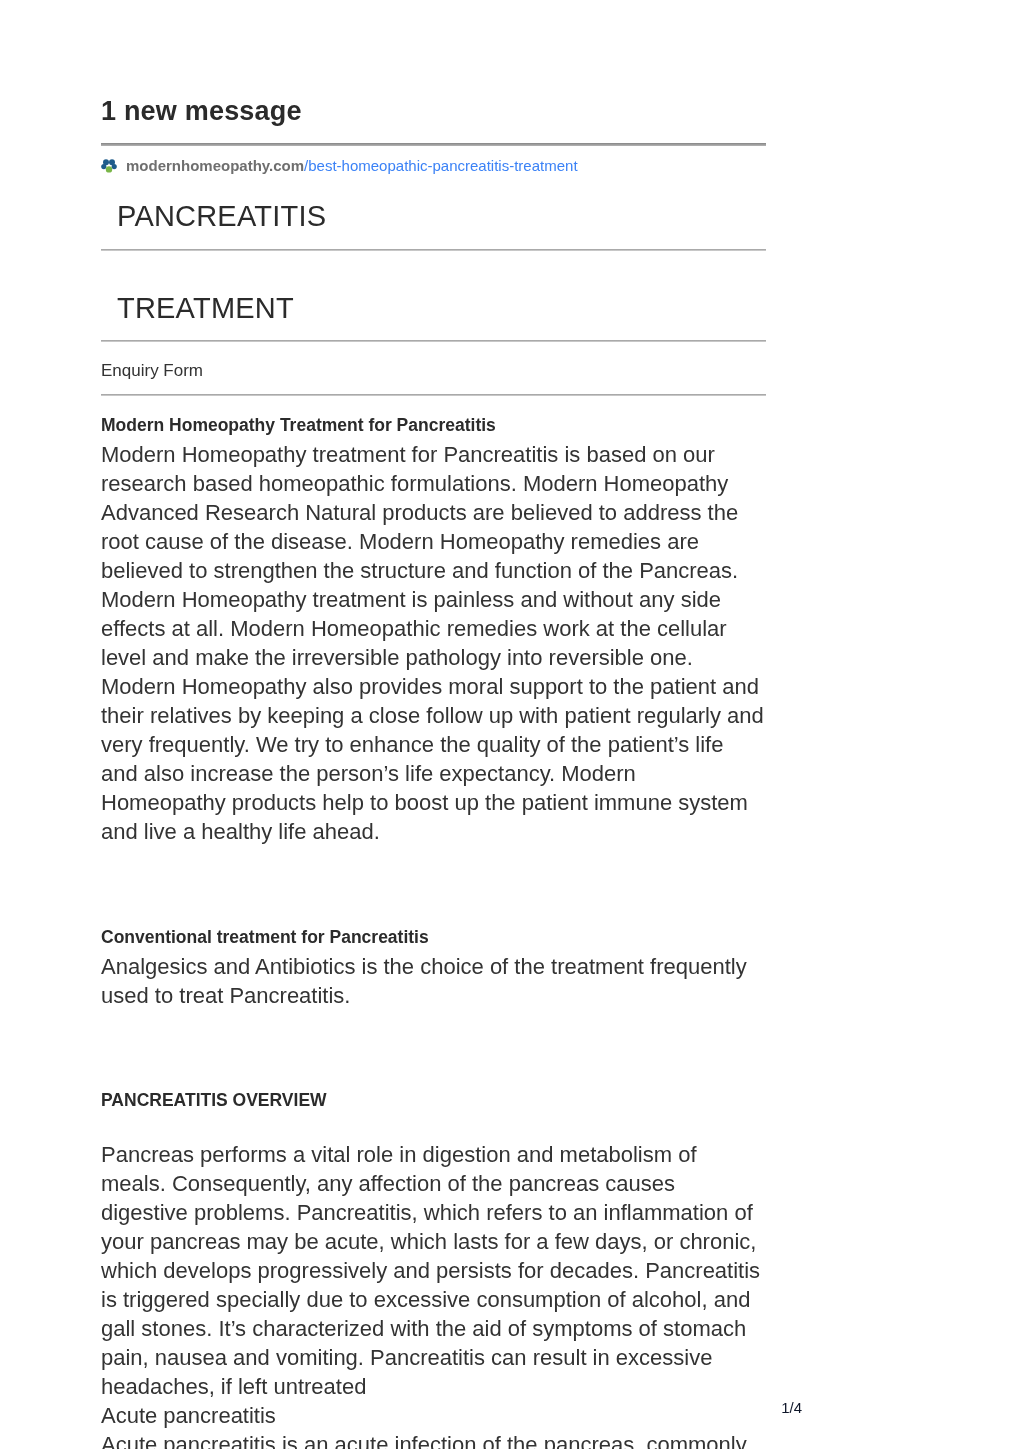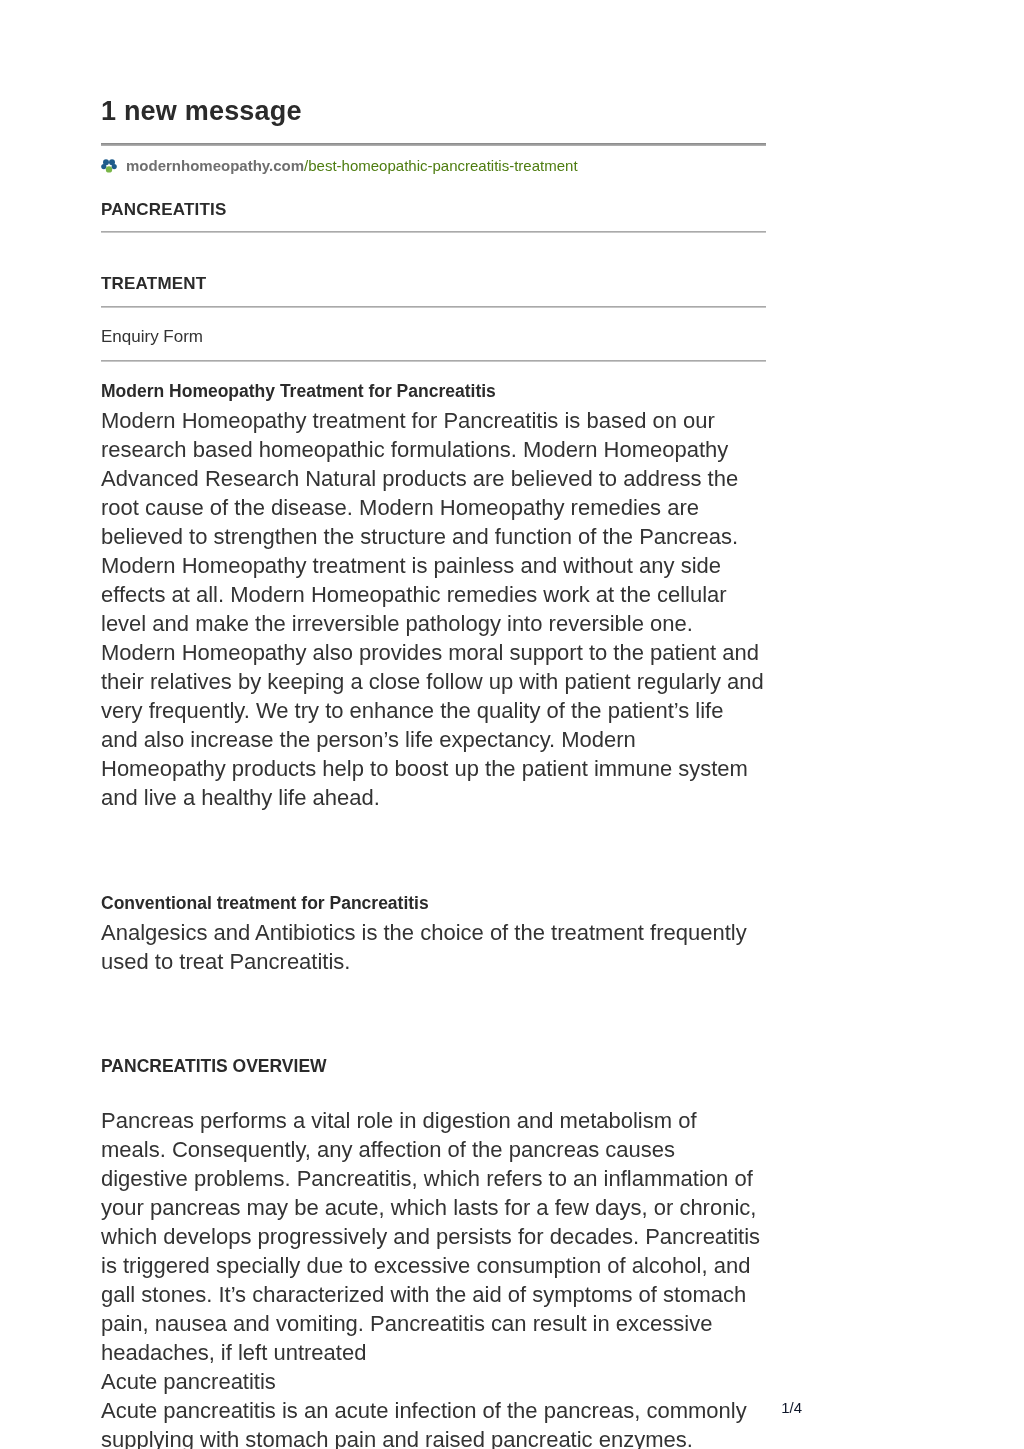--- a/index.html
+++ b/index.html
@@ -56,34 +56,34 @@
     height: 16px;
     margin-right: 9px;
     flex: 0 0 auto;
     display: inline-block;
   }
   .source-domain {
     font-weight: bold;
     color: #6f6f6f;
   }
   .source-path {
-    color: #4d7c0f;
+    color: #3b82f6;
   }
   .date-row {
     margin-top: 15px;
     text-align: right;
     font-size: 15px;
     color: #333333;
   }
   .section-heading {
-    font-size: 17px;
-    font-weight: bold;
+    font-size: 29px;
+    font-weight: normal;
     color: #2b2b2b;
     line-height: 1.1;
-    margin: 0;
+    margin: 16px;
     letter-spacing: 0.2px;
   }
   .mt-sec1 { margin-top: 26px; }
   .mt-sec2 { margin-top: 42px; }
   .mt-sec3 { margin-top: 40px; }
   .plain-line {
     margin-top: 18px;
     font-size: 17px;
     color: #333333;
     line-height: 22px;

